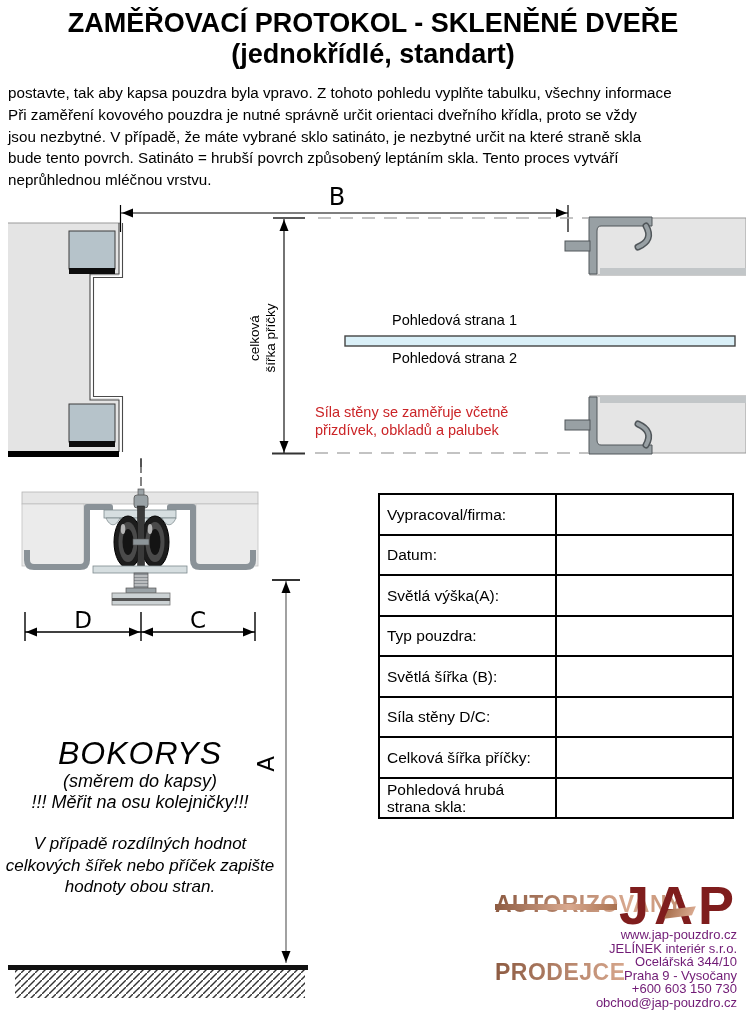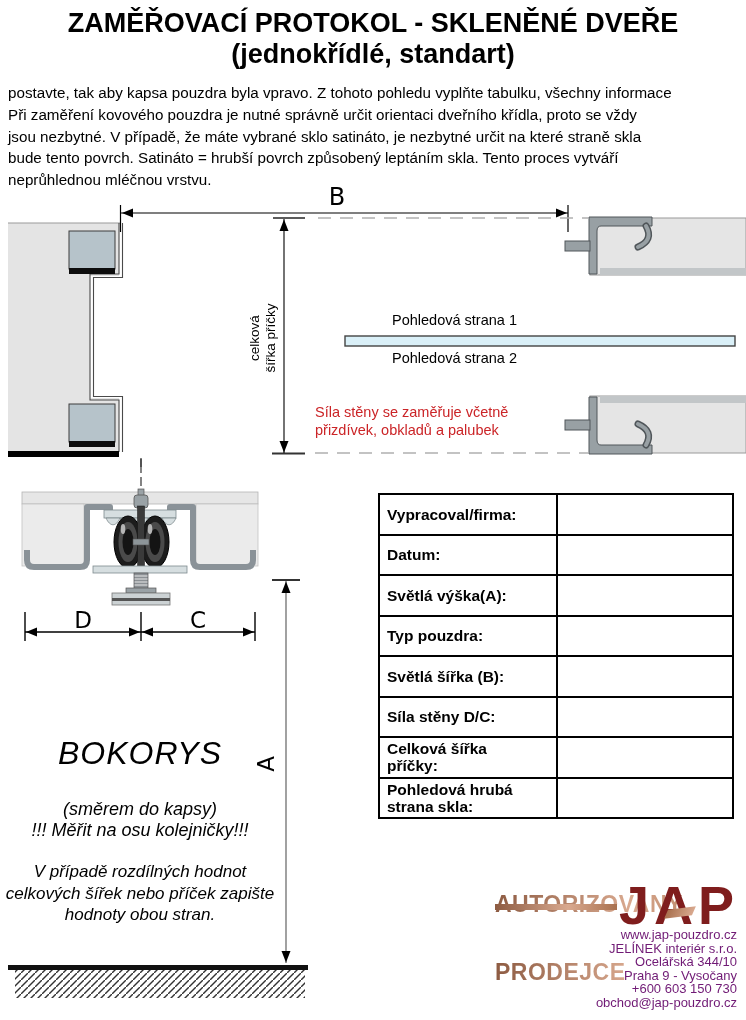--- a/index.html
+++ b/index.html
@@ -7,26 +7,26 @@
         font-family:"Liberation Sans",sans-serif;color:#000;}
   .gfx{position:absolute;left:0;top:0;}
 
   .title{position:absolute;left:0;top:8px;width:746px;text-align:center;
          font-weight:bold;font-size:27px;line-height:31px;letter-spacing:0px;}
   .intro{position:absolute;left:8px;top:82px;width:738px;font-size:15.2px;line-height:21.8px;}
   .intro div{white-space:nowrap;}
 
   .form-table{position:absolute;left:378px;top:493px;width:356px;border-collapse:collapse;}
   .form-table td{border:2px solid #000;height:34.5px;vertical-align:middle;}
-  .form-table td.lbl{width:155px;font-weight:bold;font-size:15.5px;line-height:17px;padding:2px 16px 2px 7px;}
+  .form-table td.lbl{width:155px;font-weight:normal;font-size:15.5px;line-height:17px;padding:2px 16px 2px 7px;}
   .form-table td.val{width:190px;}
 
   .bokorys{position:absolute;left:5px;top:735px;width:270px;text-align:center;font-style:italic;}
   .bok-title{font-size:32px;line-height:36px;letter-spacing:1px;}
-  .bok-sub{font-size:18px;line-height:21px;margin-top:28px;}
+  .bok-sub{font-size:18px;line-height:21px;}
   .bok-warn{font-size:18px;line-height:21px;}
   .bok-note{margin-top:20px;font-size:17px;line-height:21.5px;}
 
   .logo-block{position:absolute;left:495px;top:848px;width:245px;}
   .copper-grad{background:linear-gradient(90deg,#8d5b42 0%,#d9a98f 55%,#a9714f 100%);
                -webkit-background-clip:text;background-clip:text;color:transparent;margin-top:44px;}
   .auth1{font-weight:bold;font-size:23px;line-height:24px;letter-spacing:.5px;}
   .auth2{font-weight:bold;font-size:23px;line-height:24px;letter-spacing:.5px;}
   .copper-bar{position:absolute;left:0px;top:56px;width:122px;height:6px;
               background:linear-gradient(90deg,#8d5b42,#d9a98f 60%,#a9714f);}

